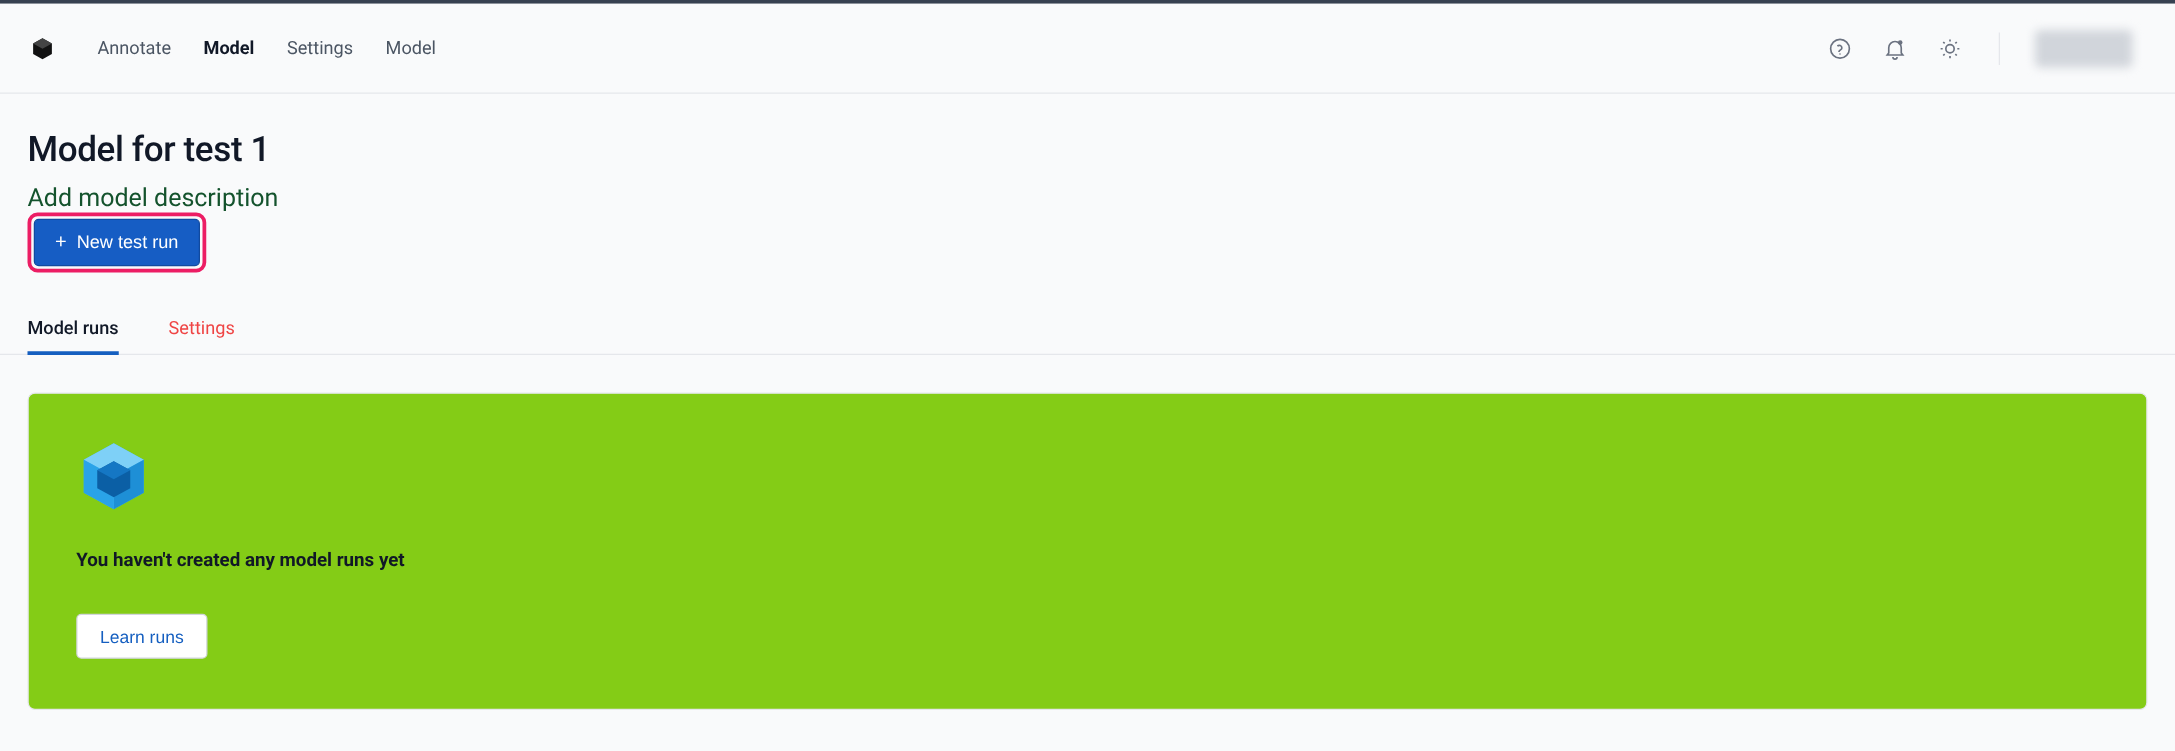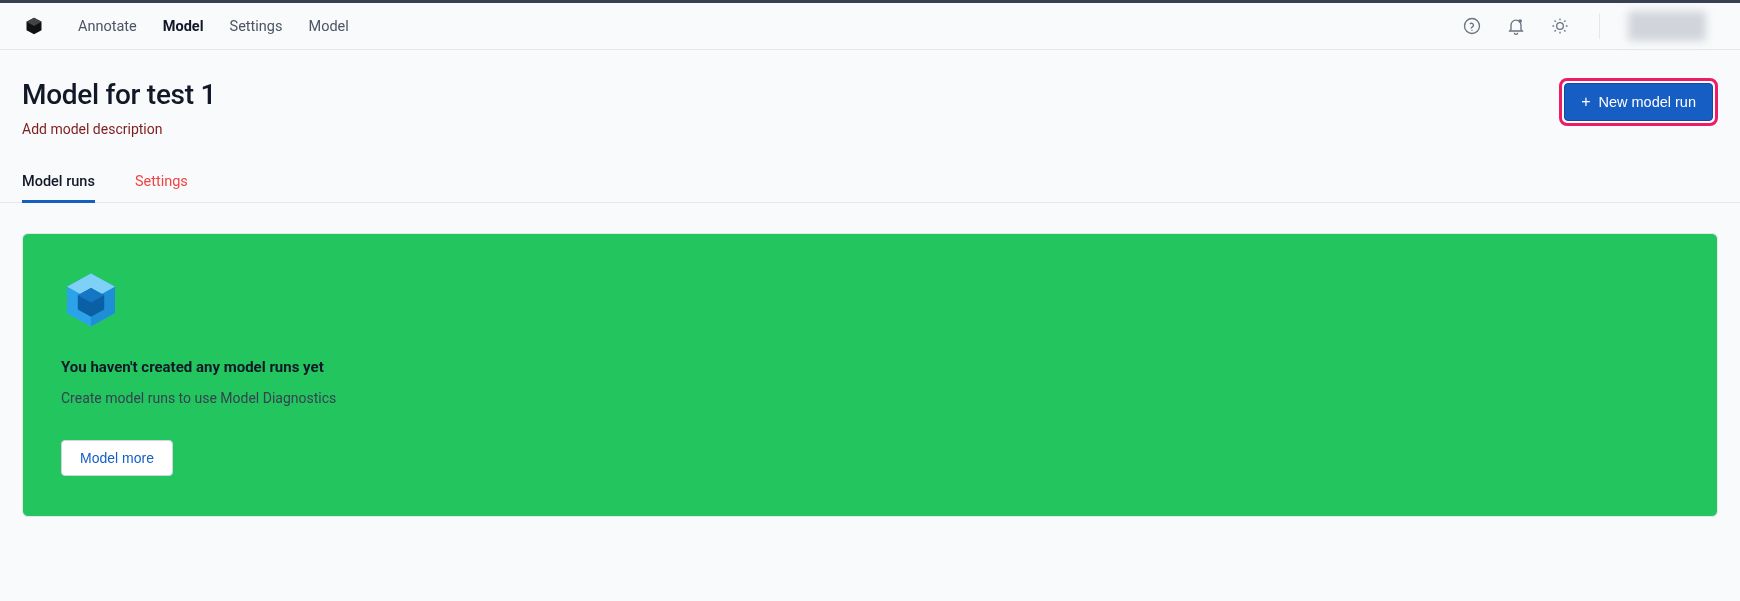--- a/index.html
+++ b/index.html
@@ -6,21 +6,21 @@
   body {
     font-family: -apple-system, BlinkMacSystemFont, "Segoe UI", Roboto, Helvetica, Arial, sans-serif;
     background: #f9fafb;
     color: #1f2937;
     width: 1740px;
     height: 601px;
     overflow: hidden;
   }
   .topbar-border { height: 3px; background: #374151; }
   .topbar {
-    height: 47px;
+    height: 72px;
     background: #f9fafb;
     border-bottom: 1px solid #e5e7eb;
     display: flex;
     align-items: center;
     padding: 0 24px;
   }
   .logo { width: 20px; height: 20px; margin-right: 34px; display:flex; align-items:center; }
   .nav { display: flex; gap: 26px; }
   .nav a {
     font-size: 14.5px;
@@ -44,30 +44,31 @@
     filter: blur(4px);
     border-radius: 4px;
     margin-right: 10px;
   }
 
   .page-header {
     padding: 28px 22px 0 22px;
     display: flex;
     align-items: flex-start;
     justify-content: space-between;
+    flex-direction: column;
   }
   .page-title {
     font-size: 28px;
     font-weight: 500;
     color: #111827;
     letter-spacing: -0.3px;
   }
   .page-sub {
-    font-size: 14px;
-    color: #7f1d1d;
+    font-size: 20px;
+    color: #14532d;
     margin-top: 10px;
   }
   .btn-primary-wrap {
     border: 3px solid #ec1d64;
     border-radius: 8px;
     padding: 2px;
   }
   .btn-primary {
     background: #1d4ed8;
     background: #1e62d0;
@@ -120,21 +121,21 @@
   .tab.active {
     color: #111827;
     font-weight: 500;
     border-bottom-color: #1a62d3;
     border-bottom-color: #155fc0;
     text-align: center;
   }
 
   .content { padding: 30px 22px; }
   .card {
-    background: #22c55e;
+    background: #84cc16;
     border: 1px solid #e5e7eb;
     border-radius: 6px;
     padding: 36px 38px 40px 38px;
   }
   .card-icon { width: 60px; height: 60px; margin-bottom: 28px; }
   .card-title {
     font-size: 15px;
     font-weight: 700;
     color: #111827;
   }
@@ -201,21 +202,21 @@
 </div>
 
 <div class="page-header">
   <div>
     <h1 class="page-title">Model for test 1</h1>
     <div class="page-sub">Add model description</div>
   </div>
   <div class="btn-primary-wrap">
     <button class="btn-primary">
       <span class="plus-sign">+</span>
-      <span>New model run</span>
+      <span>New test run</span>
     </button>
   </div>
 </div>
 
 <div class="tabs">
   <div class="tab active">Model runs</div>
   <div class="tab">Settings</div>
 </div>
 
 <div class="content">
@@ -224,16 +225,15 @@
       <svg viewBox="0 0 100 100" width="60" height="60">
         <polygon points="50,6 90,28 90,72 50,94 10,72 10,28" fill="#3fb6f2"></polygon>
         <polygon points="50,6 90,28 50,50 10,28" fill="#7ed0f7"></polygon>
         <polygon points="50,50 90,28 90,72 50,94" fill="#1e8fd6"></polygon>
         <polygon points="50,50 10,28 10,72 50,94" fill="#2aa3e8"></polygon>
         <polygon points="50,30 72,42 72,66 50,78 28,66 28,42" fill="#0b5fa5"></polygon>
         <polygon points="50,30 72,42 50,54 28,42" fill="#1577c4"></polygon>
       </svg>
     </div>
     <div class="card-title">You haven't created any model runs yet</div>
-    <div class="card-text">Create model runs to use Model Diagnostics</div>
-    <button class="btn-outline">Model more</button>
+    <button class="btn-outline">Learn runs</button>
   </div>
 </div>
 
 </body></html>

